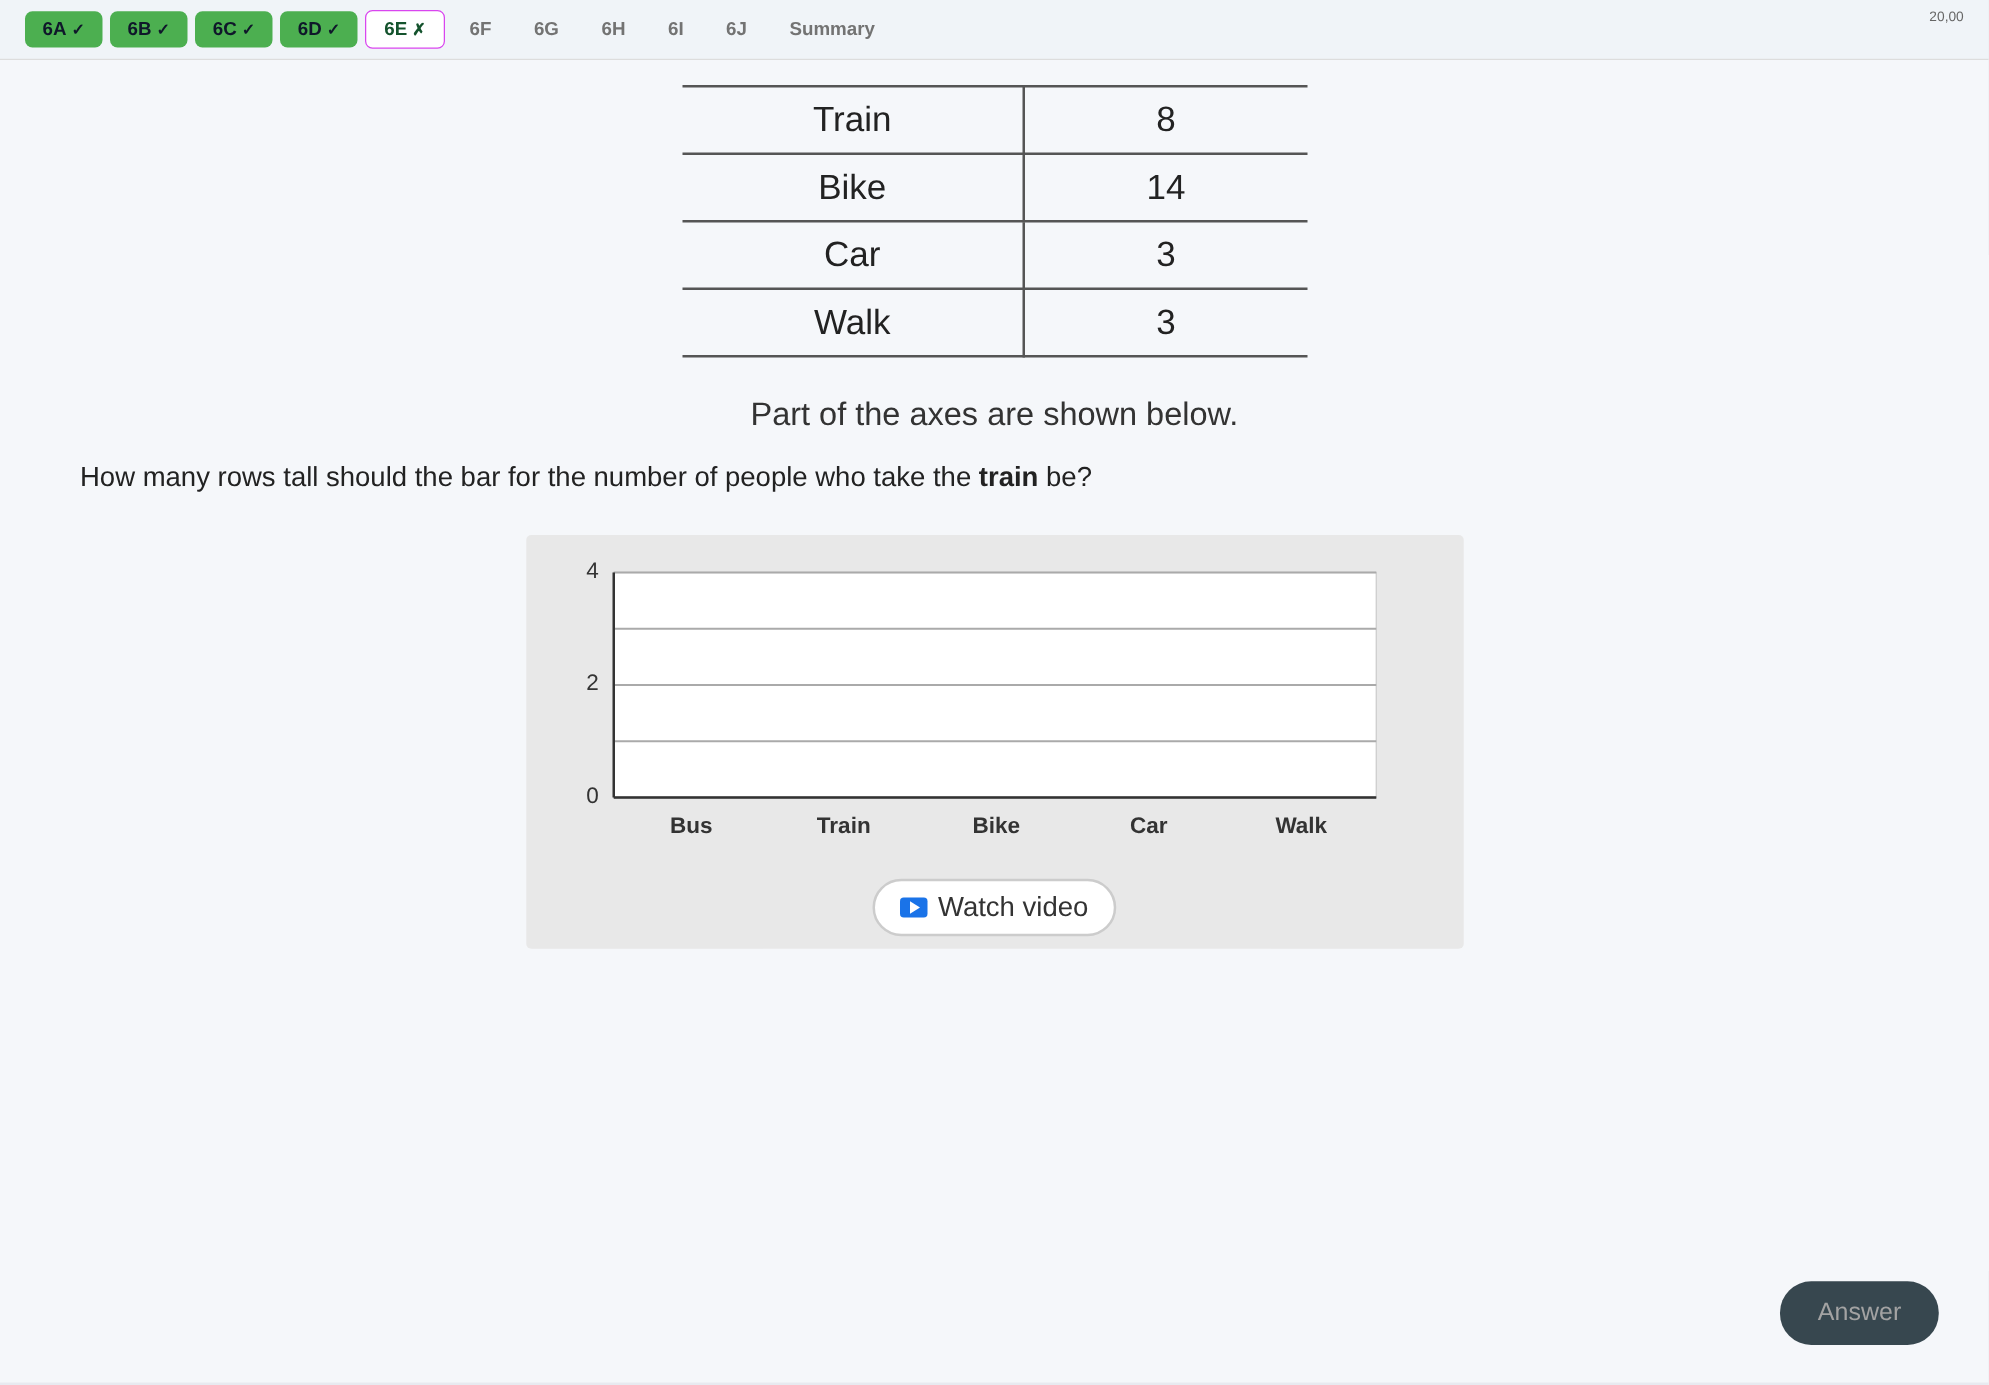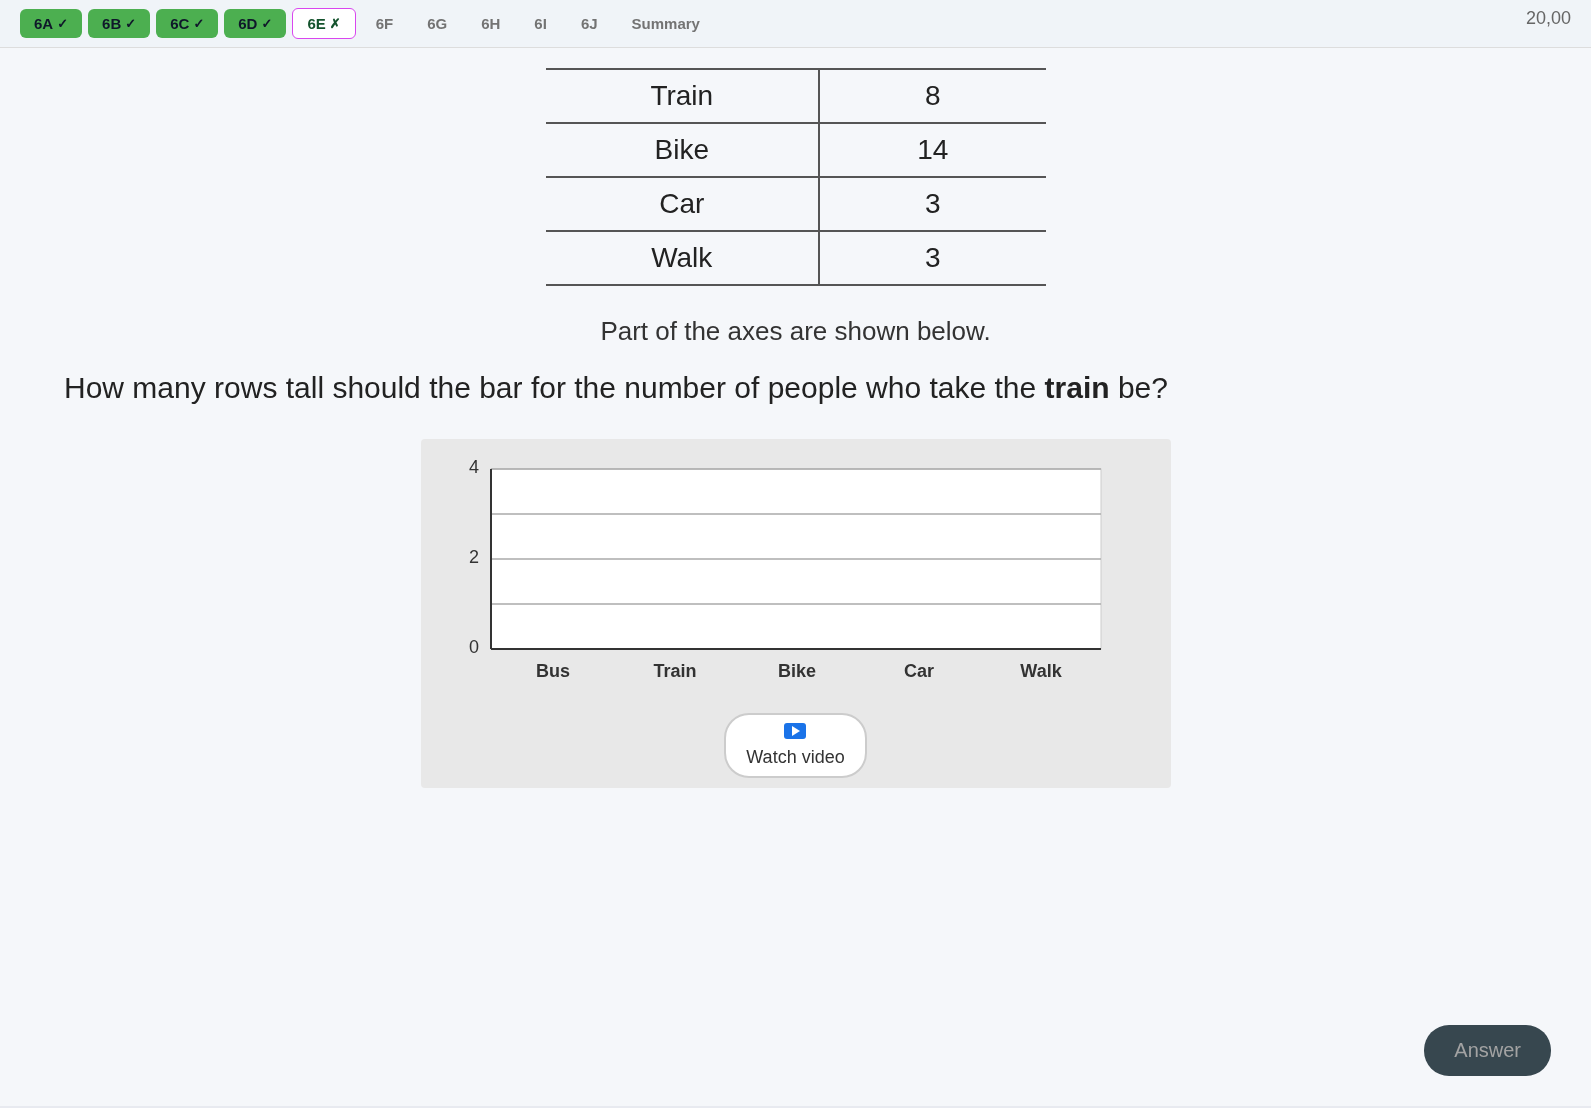--- a/index.html
+++ b/index.html
@@ -85,21 +85,21 @@
     .question-section {
       text-align: center;
       margin-bottom: 20px;
     }
     .axes-text {
       font-size: 26px;
       color: #333;
       margin-bottom: 20px;
     }
     .question-text {
-      font-size: 30px;
+      font-size: 22px;
       color: #222;
       line-height: 1.4;
       text-align: left;
       padding: 0 20px;
       margin-bottom: 30px;
     }
     .question-text strong {
       font-weight: bold;
     }
 
@@ -122,26 +122,25 @@
     
     .watch-video-btn {
       display: flex;
       align-items: center;
       justify-content: center;
       gap: 8px;
       background: white;
       border: 2px solid #ccc;
       border-radius: 25px;
       padding: 8px 20px;
-      font-size: 18px;
+      font-size: 22px;
       color: #333;
       cursor: pointer;
       margin: 12px auto 0 auto;
       width: fit-content;
-      flex-direction: column;
     }
     .video-icon {
       width: 22px;
       height: 16px;
       background: #1a73e8;
       border-radius: 3px;
       display: flex;
       align-items: center;
       justify-content: center;
     }
@@ -167,21 +166,21 @@
       font-size: 20px;
       cursor: pointer;
       font-weight: 500;
     }
 
     
     .score-badge {
       position: absolute;
       top: 8px;
       right: 20px;
-      font-size: 18px;
+      font-size: 11px;
       color: #666;
     }
   </style>
 </head>
 <body>
 
 <div class="nav-bar">
   <div class="nav-tab completed">
     <span>6A</span>
     <span class="checkmark">✓</span>

